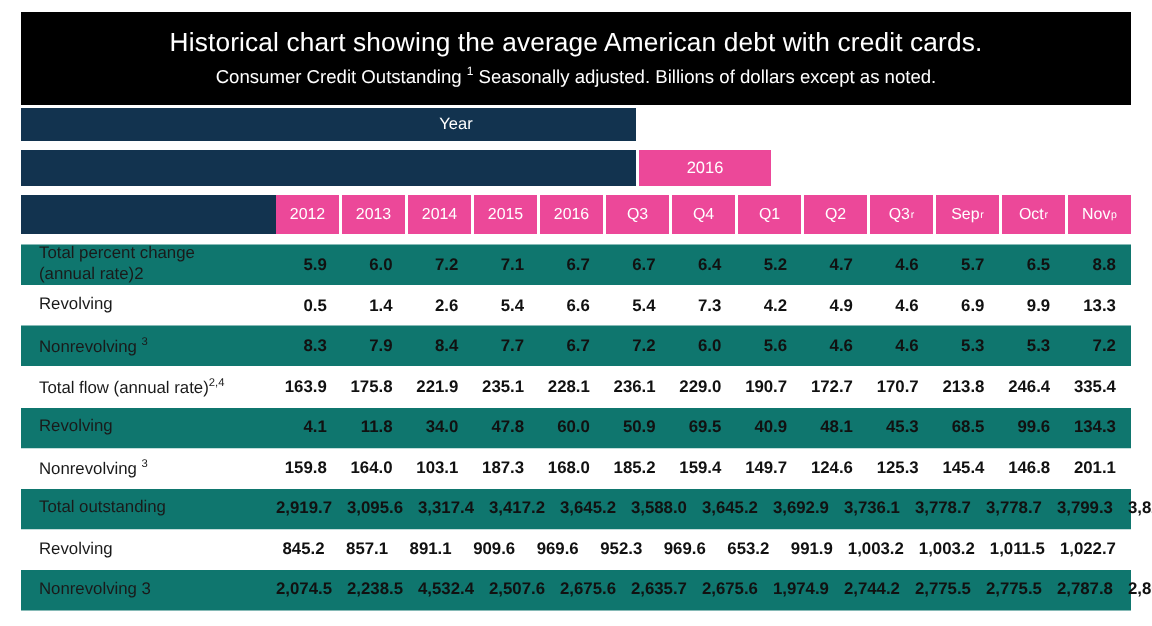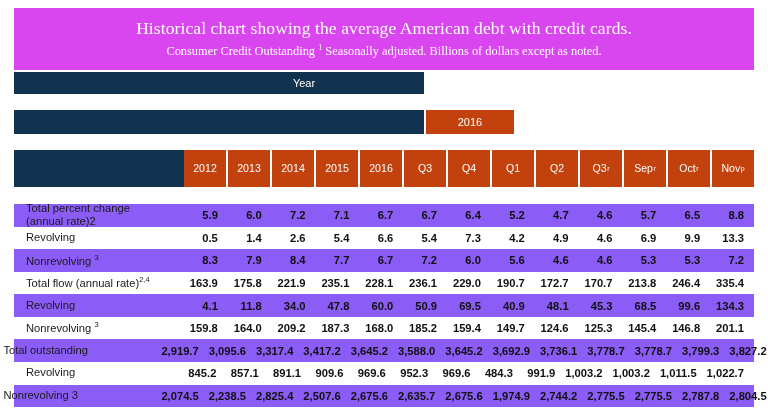--- a/index.html
+++ b/index.html
@@ -16,26 +16,25 @@
     width: 768px;
     height: 417px;
     padding: 8px 14px 10px 14px;
     display: flex;
     flex-direction: column;
     background: #ffffff;
   }
 
   
   .title-band {
-    background: #d946ef;
+    background: #000000;
     color: #ffffff;
     text-align: center;
     padding: 10px 10px 11px 10px;
     flex: 0 0 auto;
-    font-family: Liberation Serif, serif;
   }
   .title-main {
     font-size: 17.5px;
     font-weight: 400;
     line-height: 1.25;
     letter-spacing: 0.1px;
   }
   .title-sub {
     font-size: 12.4px;
     font-weight: 400;
@@ -45,61 +44,61 @@
   .title-sub sup { font-size: 8px; vertical-align: super; }
 
   
   .hdr {
     flex: 0 0 auto;
     margin-top: 2px;
   }
   .hdr-row {
     display: flex;
     width: 100%;
-    margin-bottom: 16px;
+    margin-bottom: 6px;
   }
   .cell {
     display: flex;
     align-items: center;
     justify-content: center;
     color: #ffffff;
     font-size: 11px;
     line-height: 1;
   }
   .c-dark  { background: #12334f; }
-  .c-teal  { background: #c2410c; }
+  .c-teal  { background: #ec4899; }
 
   
   .col-label { flex: 0 0 170px; }
   .col-d     { flex: 1 1 0; }
 
   .band-group { display: flex; flex: 1 1 0; }
   .sep { width: 2px; flex: 0 0 2px; background: #ffffff; }
 
   .row-groups { height: 22px; }
   .row-years  { height: 24px; }
-  .row-cols   { height: 37px; }
+  .row-cols   { height: 26px; }
 
   .row-cols .cell { font-size: 10.6px; }
   .cell sup { font-size: 7px; vertical-align: super; margin-left: 0.5px; }
 
   
   .tbl {
     flex: 1 1 auto;
     display: flex;
     flex-direction: column;
     margin-top: 1px;
   }
   .trow {
     display: flex;
     align-items: center;
     flex: 1 1 0;
     min-height: 0;
   }
-  .trow.shade { background: #8b5cf6; justify-content: center; }
+  .trow.shade { background: #0f766e; }
   .trow.plain { background: #ffffff; }
 
   .tlabel {
     flex: 0 0 170px;
     padding-left: 12px;
     font-size: 11.2px;
     color: #1a1a1a;
     line-height: 1.22;
   }
   .tlabel sup { font-size: 7.5px; vertical-align: super; }
@@ -278,21 +277,21 @@
         <div class="tval">48.1</div>
         <div class="tval">45.3</div>
         <div class="tval">68.5</div>
         <div class="tval">99.6</div>
         <div class="tval">134.3</div>
       </div>
       <div class="trow plain">
         <div class="tlabel">Nonrevolving <sup>3</sup></div>
         <div class="tval">159.8</div>
         <div class="tval">164.0</div>
-        <div class="tval">209.2</div>
+        <div class="tval">103.1</div>
         <div class="tval">187.3</div>
         <div class="tval">168.0</div>
         <div class="tval">185.2</div>
         <div class="tval">159.4</div>
         <div class="tval">149.7</div>
         <div class="tval">124.6</div>
         <div class="tval">125.3</div>
         <div class="tval">145.4</div>
         <div class="tval">146.8</div>
         <div class="tval">201.1</div>
@@ -315,32 +314,32 @@
       </div>
       <div class="trow plain">
         <div class="tlabel">Revolving</div>
         <div class="tval">845.2</div>
         <div class="tval">857.1</div>
         <div class="tval">891.1</div>
         <div class="tval">909.6</div>
         <div class="tval">969.6</div>
         <div class="tval">952.3</div>
         <div class="tval">969.6</div>
-        <div class="tval">484.3</div>
+        <div class="tval">653.2</div>
         <div class="tval">991.9</div>
         <div class="tval">1,003.2</div>
         <div class="tval">1,003.2</div>
         <div class="tval">1,011.5</div>
         <div class="tval">1,022.7</div>
       </div>
       <div class="trow shade">
         <div class="tlabel">Nonrevolving 3</div>
         <div class="tval">2,074.5</div>
         <div class="tval">2,238.5</div>
-        <div class="tval">2,825.4</div>
+        <div class="tval">4,532.4</div>
         <div class="tval">2,507.6</div>
         <div class="tval">2,675.6</div>
         <div class="tval">2,635.7</div>
         <div class="tval">2,675.6</div>
         <div class="tval">1,974.9</div>
         <div class="tval">2,744.2</div>
         <div class="tval">2,775.5</div>
         <div class="tval">2,775.5</div>
         <div class="tval">2,787.8</div>
         <div class="tval">2,804.5</div>

